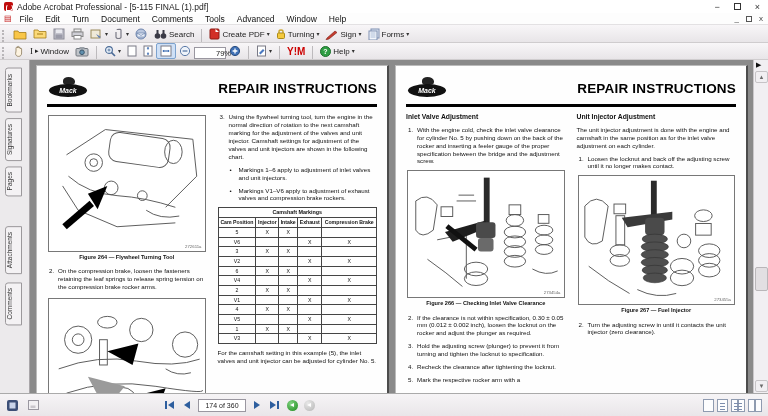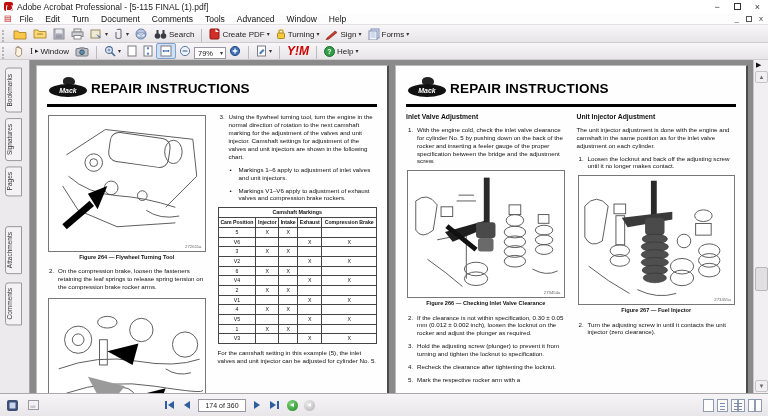--- a/index.html
+++ b/index.html
@@ -31,43 +31,43 @@
   .tb1{ top:25px; height:18px; }
   .tb2{ top:43px; height:17px; }
   .grip{ width:5px; height:12px; border-left:2px dotted #b9b6b9; margin:0 3px 0 2px; }
   .sep{ width:1px; height:13px; background:#bdbabd; margin:0 4px; }
   .tbtn{ display:flex; align-items:center; gap:2px; padding:1px 3px; border-radius:2px; height:16px; }
   .caret{ font-size:6px; color:#333; line-height:1; }
   .ico{ display:inline-block; position:relative; }
   svg{ display:block; }
 
   .zoombox{ width:32px; height:12px; background:#fff; border:1px solid #9a97a0; font-size:7.5px;
-            display:flex; align-items:center; padding-left:3px; }
+            display:flex; align-items:center; padding-left:21px; }
   .fitsel{ background:#cfe0f6; border:1px solid #7da2ce; border-radius:2px; }
-  .ym{ font-weight:bold; font-size:12px; color:#cc0000; letter-spacing:0;font-style:italic; }
+  .ym{ font-weight:bold; font-size:10px; color:#cc0000; letter-spacing:0; }
 
   
   .main{ position:absolute; top:60px; left:0; width:768px; height:333px; background:#8a8a8a; overflow:hidden; }
   .navstrip{ position:absolute; left:0; top:0; width:30px; height:333px; background:#eceaec; border-right:1px solid #a9a6a9; }
   .side-tab{ position:absolute; left:5px; width:17px; background:#f4f2f4; border:1px solid #9b989b;
              border-radius:0 3px 3px 0; writing-mode:vertical-rl; transform:rotate(180deg);
              font-size:6.5px; color:#333; text-align:center; padding:5px 0; }
 
   .docarea{ position:absolute; left:31px; top:0; width:722px; height:333px; }
   .page{ position:absolute; top:5px; width:353px; height:450px; background:#fefefe;
          border:1px solid #bbb; border-right:2px solid #4c4c4c; padding:9px 10px 0 10px; }
   .pageL{ left:5px; } .pageR{ left:364px; }
 
   .phead{ display:flex; align-items:center; height:26px; }
   .mack{ width:44px; height:22px; position:relative; flex:none; }
   .mack .oval{ position:absolute; left:2px; top:7px; width:38px; height:13px; background:#111; border-radius:50%;
                color:#fff; font-style:italic; font-weight:bold; font-size:7px; text-align:center; line-height:13px; }
   .mack .dog{ position:absolute; left:16px; top:0px; width:12px; height:8px; background:#222;
               border-radius:50% 60% 40% 40%; }
-  .ptitle{ flex:1; text-align:left; font-weight:bold; font-size:13.5px; letter-spacing:.2px; color:#000; }
+  .ptitle{ flex:1; text-align:right; font-weight:bold; font-size:13.5px; letter-spacing:.2px; color:#000; }
   .prule{ height:3px; background:#000; margin-top:3px; }
 
   .cols{ display:flex; gap:11px; margin-top:6px; }
   .col{ width:161px; font-size:6.2px; line-height:1.28; color:#111; }
 
   .h2{ font-weight:bold; font-size:6.8px; margin-bottom:4px; }
   .li{ display:flex; margin-bottom:5px; }
   .li .n{ width:11px; flex:none; padding-left:2px; }
   .li .t{ flex:1; }
   .bullet{ display:flex; margin:0 0 5px 12px; }

